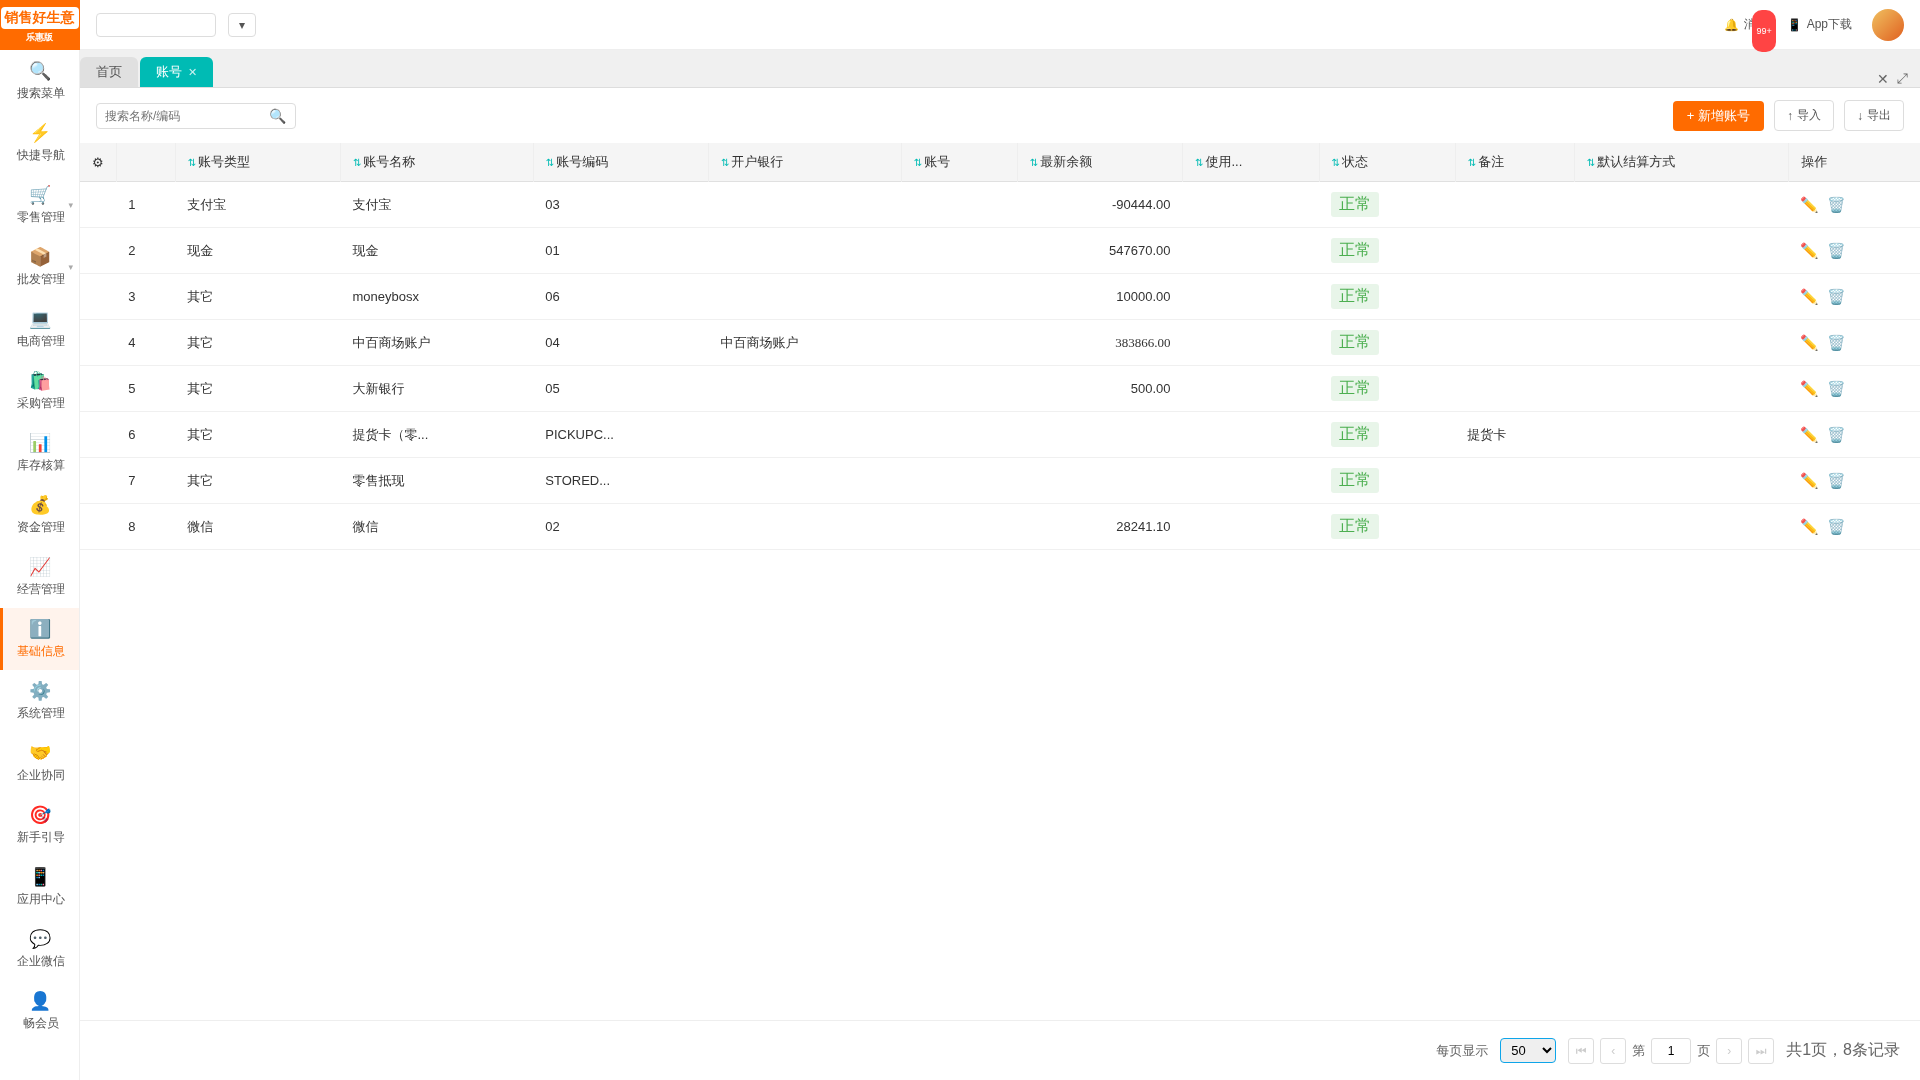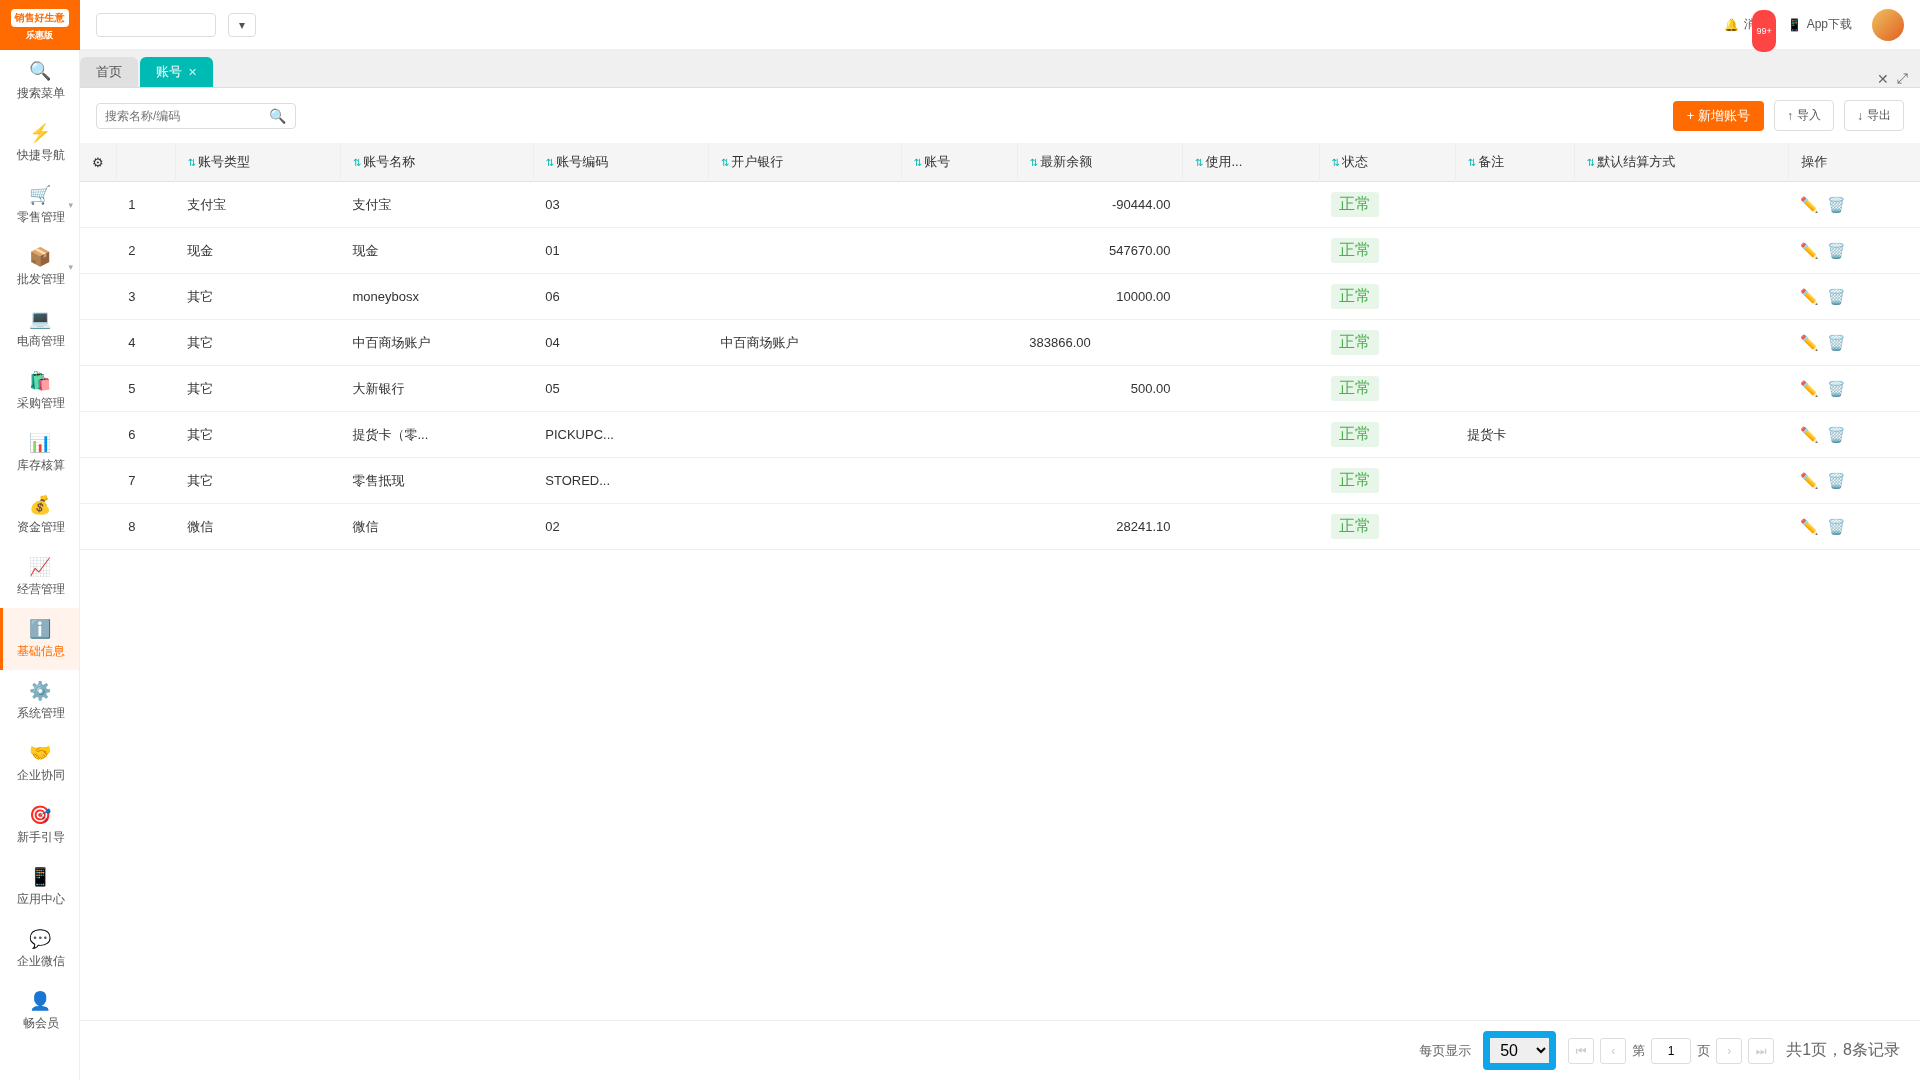--- a/index.html
+++ b/index.html
@@ -24,21 +24,21 @@
       justify-content: center;
       color: #fff;
       font-size: 11px;
       font-weight: bold;
     }
     .sidebar-logo-inner {
       background: #fff;
       color: #ff6b00;
       border-radius: 4px;
       padding: 2px 4px;
-      font-size: 10px;
+      font-size: 14px;
     }
     .sidebar-menu {
       width: 100%;
       flex: 1;
       display: flex;
       flex-direction: column;
     }
     .sidebar-item {
       width: 100%;
       padding: 10px 4px;
@@ -327,24 +327,24 @@
       border-top: 1px solid #eee;
       display: flex;
       align-items: center;
       justify-content: flex-end;
       padding: 0 20px;
       gap: 12px;
       flex-shrink: 0;
     }
     .page-size-label { color: #666; font-size: 13px; }
     .page-size-select {
-      border: 7px solid #0ea5e9;
+      border: 1px solid #0ea5e9;
       border-radius: 4px;
       padding: 3px 6px;
-      font-size: 16px;
+      font-size: 13px;
       cursor: pointer;
     }
     .pagination {
       display: flex;
       align-items: center;
       gap: 6px;
     }
     .page-btn {
       background: none;
       border: 1px solid #ddd;
@@ -590,21 +590,21 @@
       </td>
     </tr>
             <tr>
       <td></td>
       <td>4</td>
       <td>其它</td>
       <td>中百商场账户</td>
       <td>04</td>
       <td>中百商场账户</td>
       <td></td>
-      <td style="text-align:left;">383866.00</td>
+      <td style="text-align:right;font-family:Liberation Serif, serif;">383866.00</td>
       <td></td>
       <td><span class="status-badge">正常</span></td>
       <td></td>
       <td></td>
       <td>
         <div class="action-btns">
           <button class="action-edit" title="编辑">✏️</button>
           <button class="action-delete" title="删除">🗑️</button>
         </div>
       </td>

